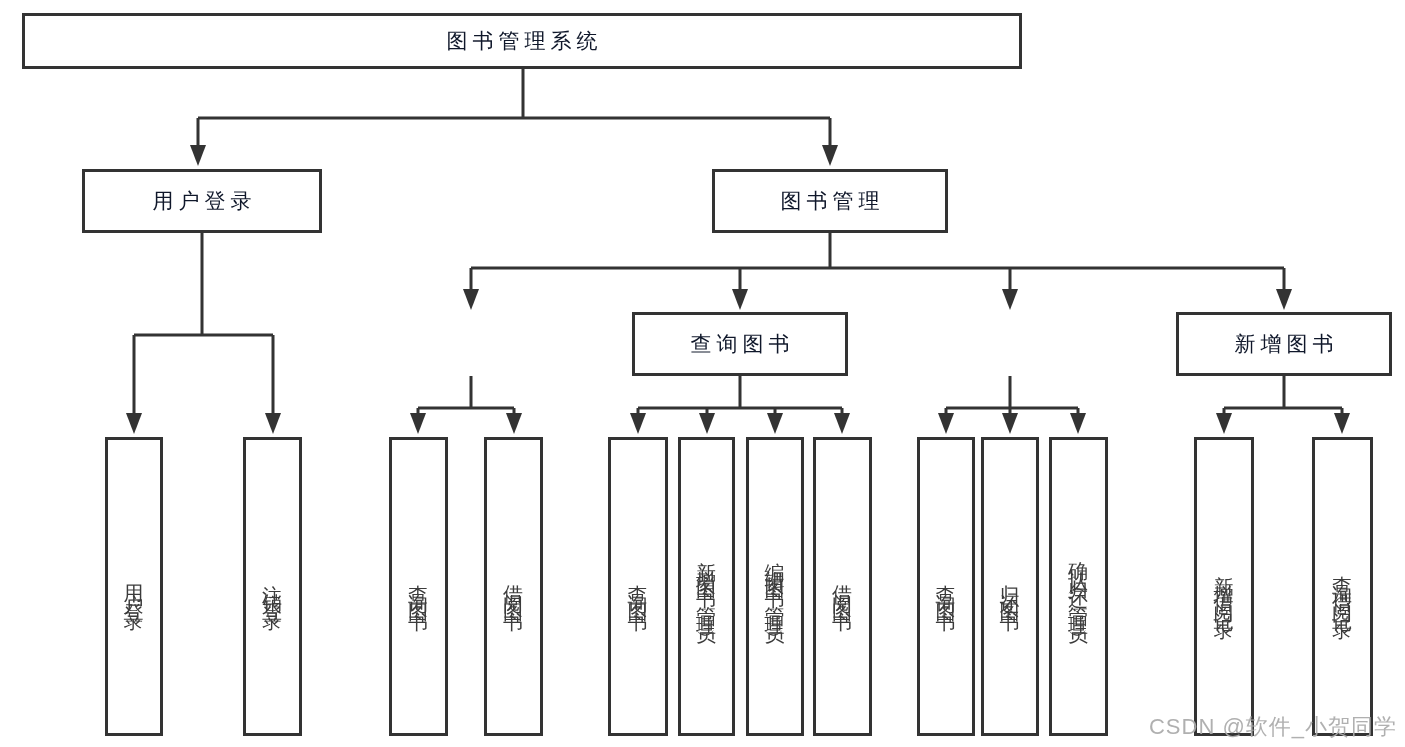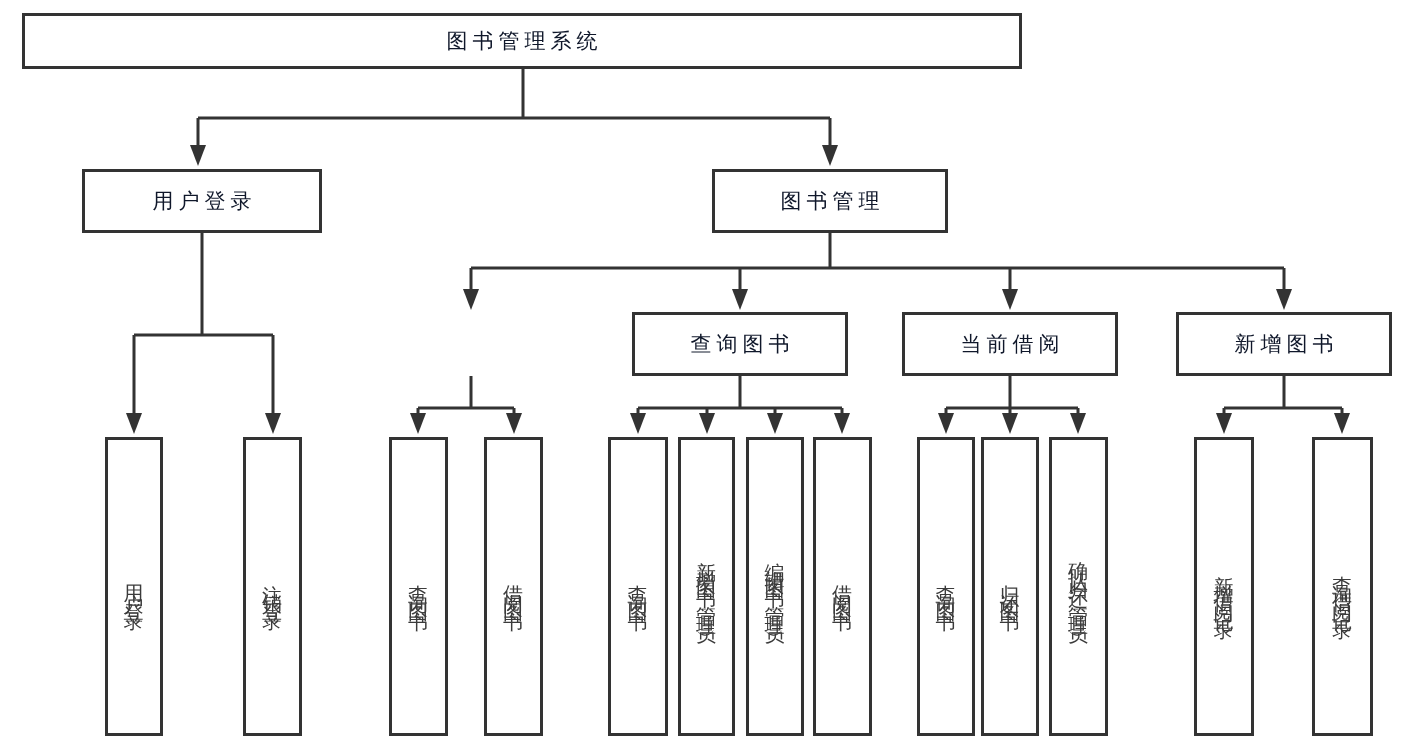--- a/index.html
+++ b/index.html
@@ -100,23 +100,20 @@
   <div class="box h" style="left:82px;top:169px;width:240px;height:64px">
     <span>用户登录</span>
   </div>
   <div class="box h" style="left:712px;top:169px;width:236px;height:64px">
     <span>图书管理</span>
   </div>
 
   <div class="box h" style="left:632px;top:312px;width:216px;height:64px">
     <span>查询图书</span>
   </div>
-  <div class="box h" style="left:902px;top:312px;width:216px;height:64px">
-    <span>当前借阅</span>
-  </div>
   <div class="box h" style="left:1176px;top:312px;width:216px;height:64px">
     <span>新增图书</span>
   </div>
 
   <div class="box v" style="left:105px;top:437px;width:58px;height:299px">
     <span>用户登录</span>
   </div>
   <div class="box v" style="left:243px;top:437px;width:59px;height:299px">
     <span>注销登录</span>
   </div>
@@ -147,14 +144,15 @@
   <div class="box v" style="left:1049px;top:437px;width:59px;height:299px">
     <span>确认归还（管理员）</span>
   </div>
   <div class="box v" style="left:1194px;top:437px;width:60px;height:299px">
     <span>新增借阅记录</span>
   </div>
   <div class="box v" style="left:1312px;top:437px;width:61px;height:299px">
     <span>查询借阅记录</span>
   </div>
 
+  <div id="watermark">CSDN @软件_小贺同学</div>
 
 </div>
 
 </body></html>

